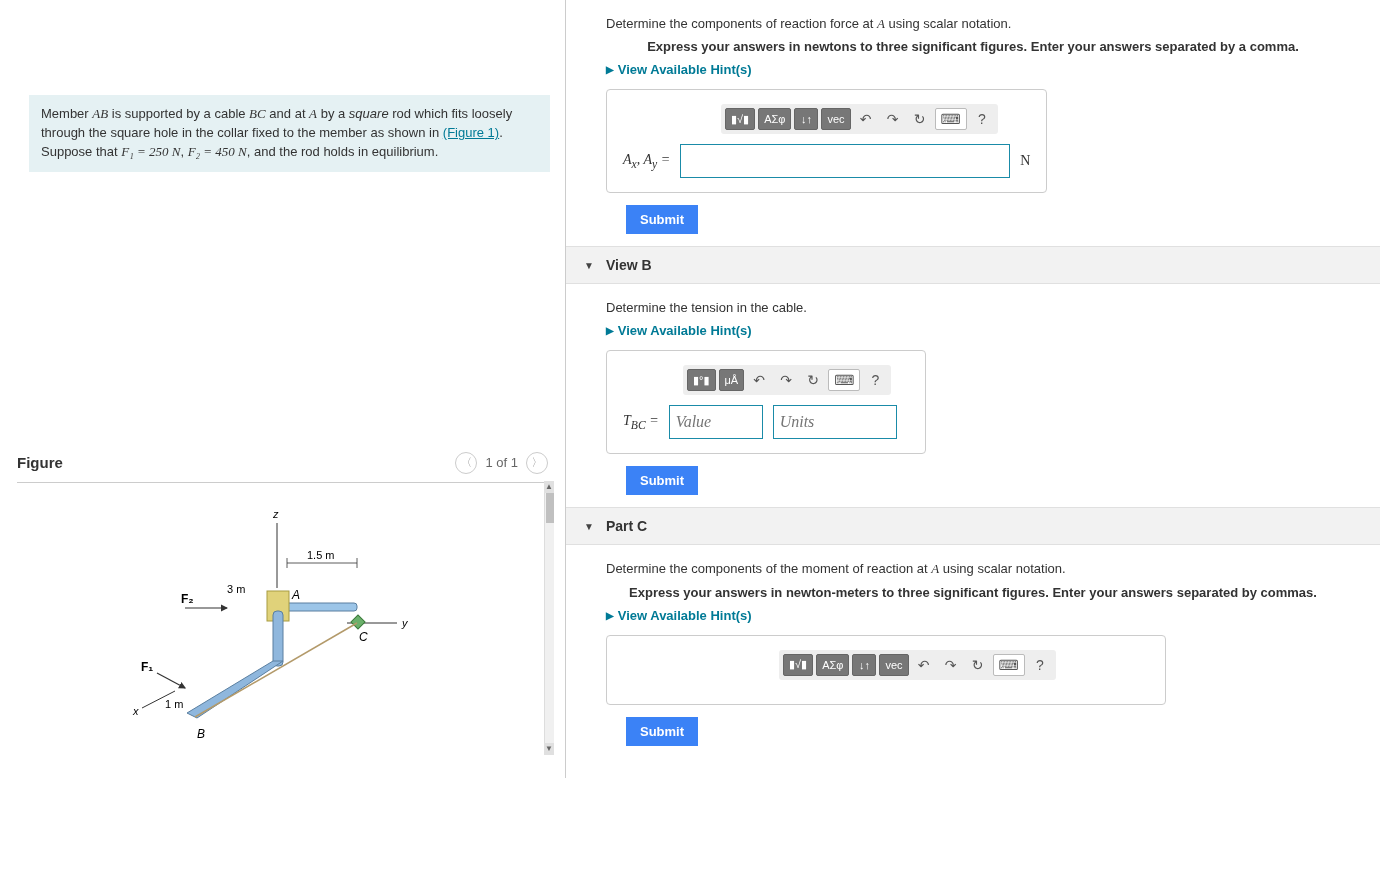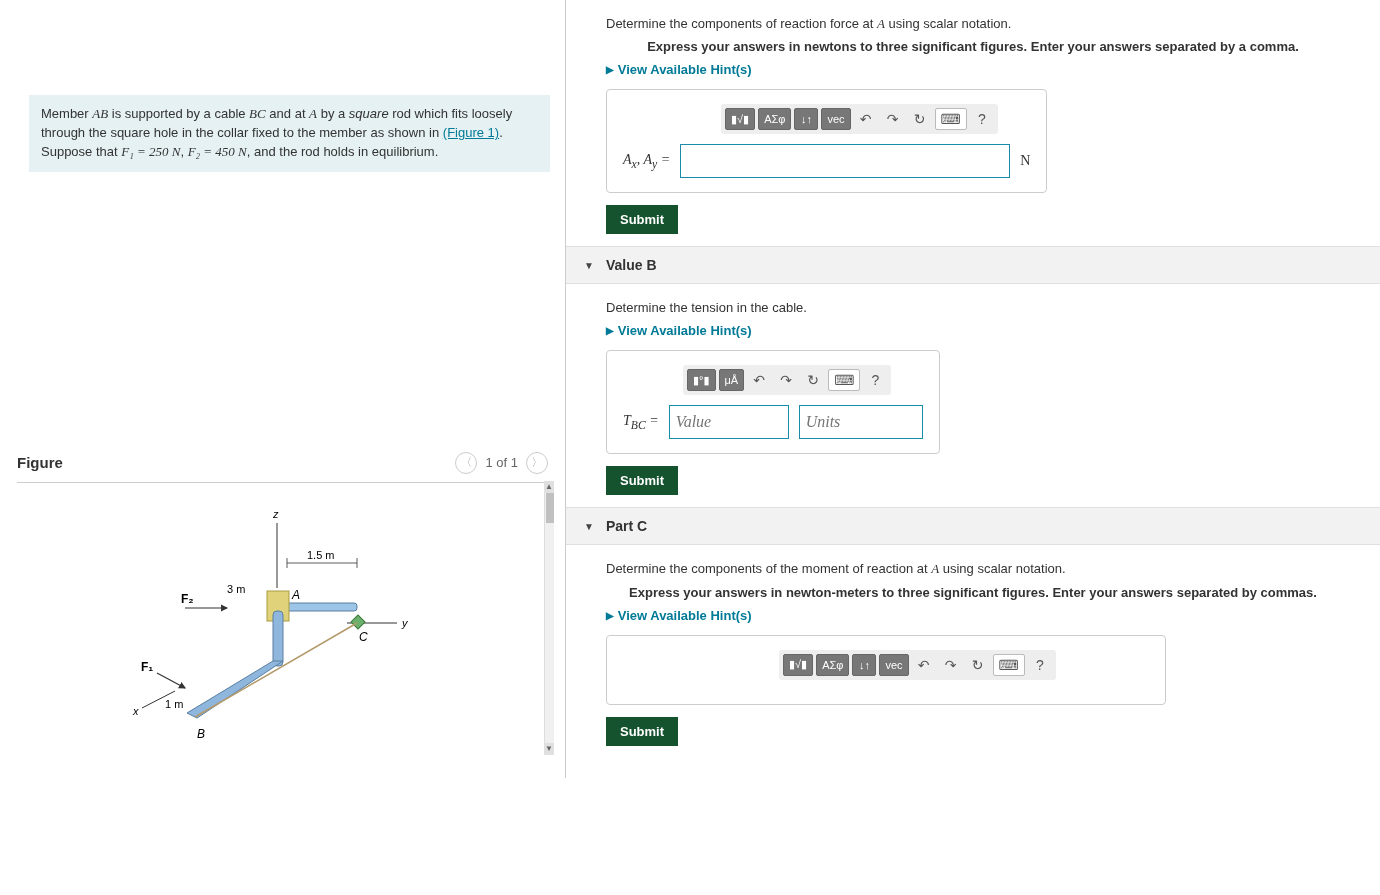--- a/index.html
+++ b/index.html
@@ -32,23 +32,23 @@
 .toolbar { display: flex; gap: 3px; align-items: center; background: #eee; padding: 4px; border-radius: 3px; width: fit-content; margin-left: 70px; margin-bottom: 10px; }
 .toolbar.center-a { margin-left: 98px;}
 .toolbar.center-b { margin-left: 60px;}
 .toolbar.center-c { margin-left: 156px;}
 .tool-btn { background: #777; color: #fff; border-radius: 2px; padding: 3px 5px; font-size: 11px; cursor: pointer; display:flex; align-items:center; justify-content:center; min-width:24px; height:22px; border:1px solid #666;}
 .tool-btn.light { background: transparent; color: #555; border:none; font-size:14px;}
 .tool-btn.light.boxed { border:1px solid #bbb; background:#fff; border-radius:2px;}
 .answer-row { display: flex; align-items: center; gap: 10px; }
 .answer-label { font-style: italic; font-family: 'Times New Roman', serif; font-size: 14px; white-space: nowrap;}
 .answer-input { border: 1px solid #1a8ba8; height: 34px; width: 330px; padding: 0 6px; font-size: 14px; }
-.answer-input.small { width: 120px; font-style:italic; color:#999; font-size:16px; font-family:'Times New Roman',serif;}
+.answer-input.small { width: 94px; font-style:italic; color:#999; font-size:16px; font-family:'Times New Roman',serif;}
 .answer-unit { font-size: 14px; font-family:'Times New Roman',serif;}
-.submit-btn { background: #14532d; color: #fff; border: none; padding: 7px 14px; font-size: 13px; font-weight: bold; margin-top: 12px; cursor: pointer; }
+.submit-btn { background: #3b82f6; color: #fff; border: none; padding: 7px 14px; font-size: 13px; font-weight: bold; margin-top: 12px; cursor: pointer; margin-left: 20px; }
 .serif{font-family:'Times New Roman',serif;}
 .ital{font-style:italic;}
 </style>
 </head>
 <body>
 
 <div class="container">
 
   <div class="left-panel">
     <div class="problem-box">
@@ -147,21 +147,21 @@
           <span class="answer-label"><span class="serif"><i>A<sub>x</sub></i>, <i>A<sub>y</sub></i></span> =</span>
           <input class="answer-input" type="text" style="">
           <span class="answer-unit">N</span>
         </div>
       </div>
       <div><button class="submit-btn">Submit</button></div>
     </div>
 
     <div class="part-header">
       <span class="caret">▼</span>
-      <span class="part-title">Value B</span>
+      <span class="part-title">View B</span>
     </div>
     <div class="part">
       <div class="question-text">Determine the tension in the cable.</div>
       <div class="hints-link">
           <span>View Available Hint(s)</span>
         </div>
       <div class="answer-box" style="min-width:320px">
         <div class="toolbar center-b">
           <div class="tool-btn">▮°▮</div>
           <div class="tool-btn">μÅ</div>

